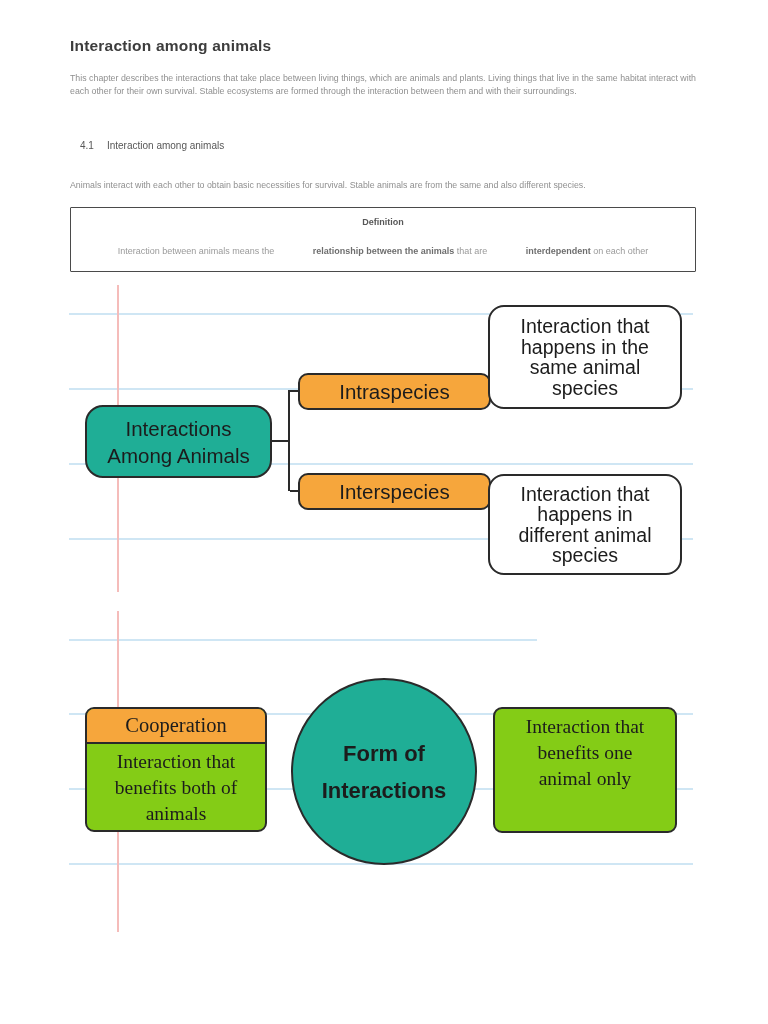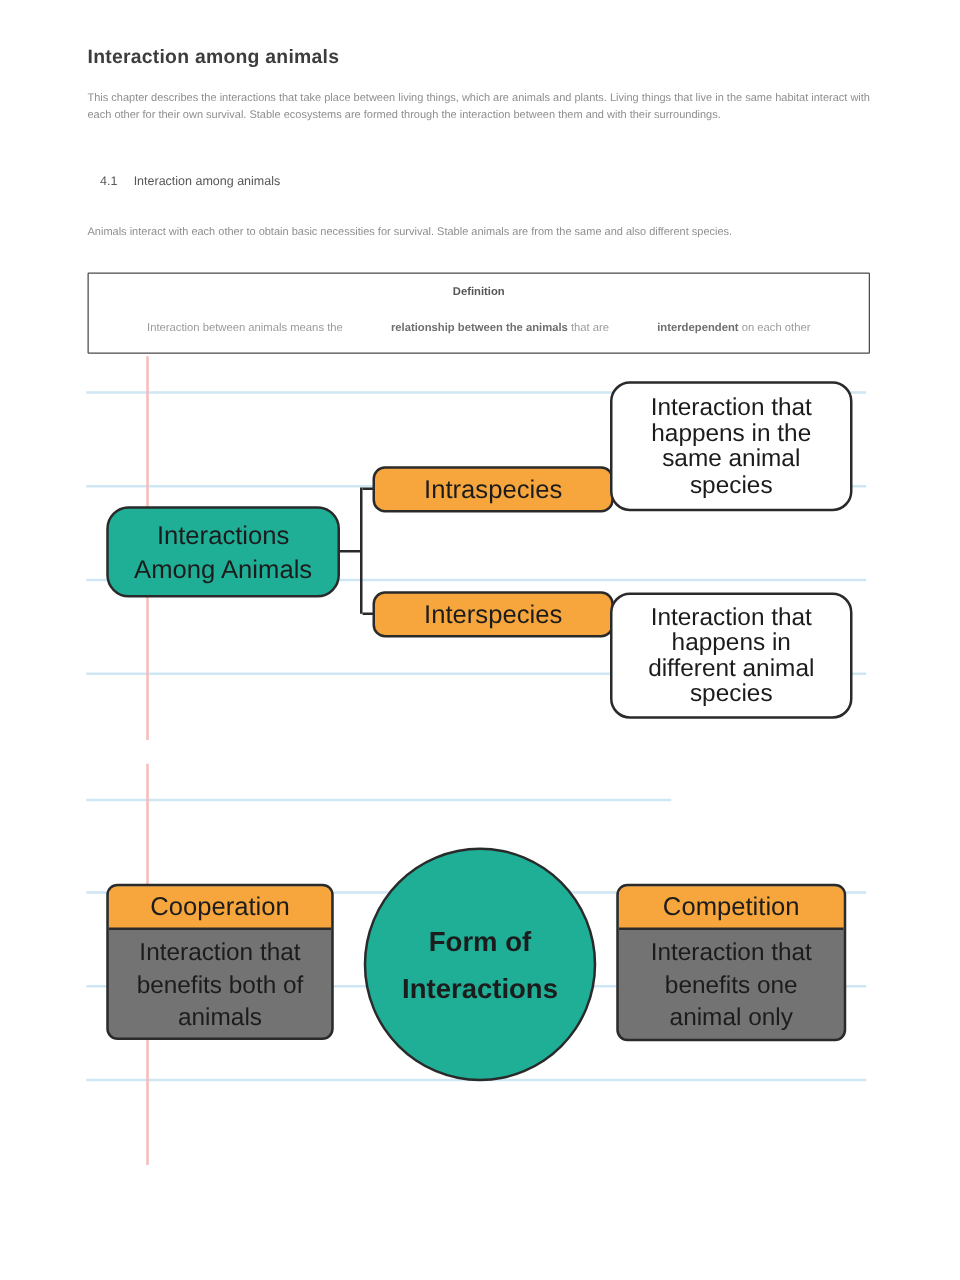--- a/index.html
+++ b/index.html
@@ -24,21 +24,21 @@
   .section-heading{
     position:absolute; left:80px; top:140px; font-size:10px; font-weight:400;
     color:#575757;
   }
   .section-heading .sec-num{margin-right:13px;}
   .section-intro{
     position:absolute; left:70px; top:179px; width:626px; font-size:8.8px;
     line-height:13.4px; color:var(--body-gray);
   }
   .definition-box{
-    position:absolute; left:70px; top:218px; width:624px; height:63px;
+    position:absolute; left:70px; top:207px; width:624px; height:63px;
     border:1.2px solid #4a4a4a; background:#fff; border-radius:1px;
   }
   .definition-heading{
     margin-top:9px; text-align:center; font-size:9px; font-weight:700; color:#575757;
   }
   .definition-text{
     margin-top:19px; text-align:center; font-size:9px; color:#9a9a9a;
   }
   .definition-text b{color:#6e6e6e;margin-left:36px;}
   
@@ -65,23 +65,24 @@
     width:194px; background:#ffffff; border:2.5px solid var(--outline);
     border-radius:16px; font-size:19.5px; line-height:20.5px; flex-direction:column;
   }
   
   .form-circle{
     left:291px; top:678px; width:186px; height:187px; background:var(--teal);
     border:2.5px solid var(--outline); border-radius:50%;
     font-size:22px; line-height:37px; font-weight:600; flex-direction:column;
   }
   .card{
-    position:absolute; width:182px; height:125px; background:#737373;
+    position:absolute; width:182px; height:125px; background:#84cc16;
     border:2.5px solid var(--outline); border-radius:9px; box-sizing:border-box;
     overflow:hidden;
+    font-family:Liberation Serif, serif;
   }
   .card-header{
     height:33px; background:var(--orange); border-bottom:2.5px solid var(--outline);
     display:flex; align-items:center; justify-content:center;
     font-size:20.5px; font-weight:500; color:#1c1c1c;
   }
   .card-body{
     display:flex; align-items:flex-start; justify-content:center; text-align:center;
     font-size:19.5px; line-height:26px; color:#1c1c1c; padding-top:5px;
   }
@@ -144,19 +145,18 @@
     <div class="card-body">
       <div>Interaction that<br>benefits both of<br>animals</div>
     </div>
   </div>
 
   <div class="node form-circle">
     <div>Form of<br>Interactions</div>
   </div>
 
   <div class="card" style="left:493px;top:707px;width:184px;height:126px">
-    <div class="card-header">Competition</div>
     <div class="card-body">
       <div>Interaction that<br>benefits one<br>animal only</div>
     </div>
   </div>
 
 </div>
 
 </body></html>

